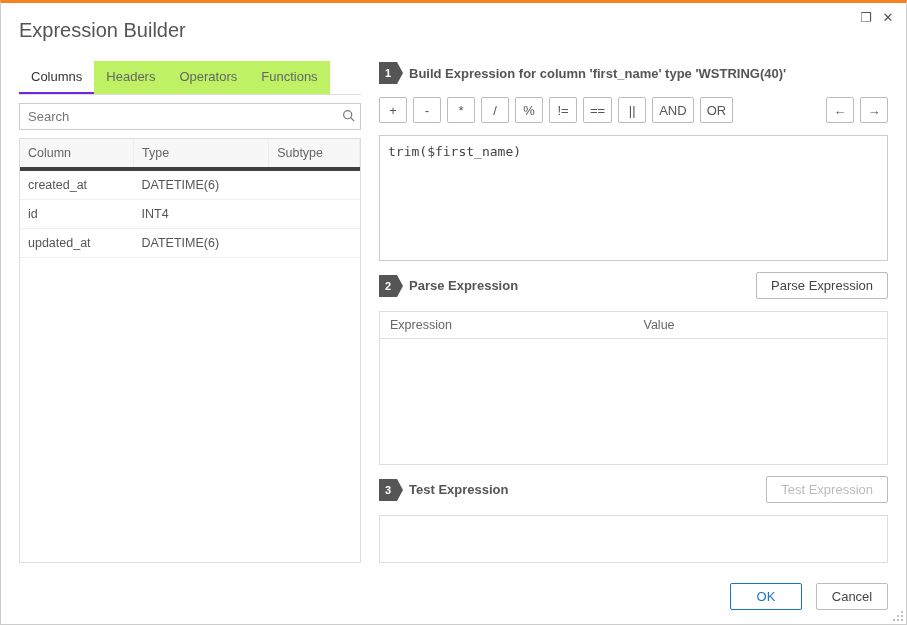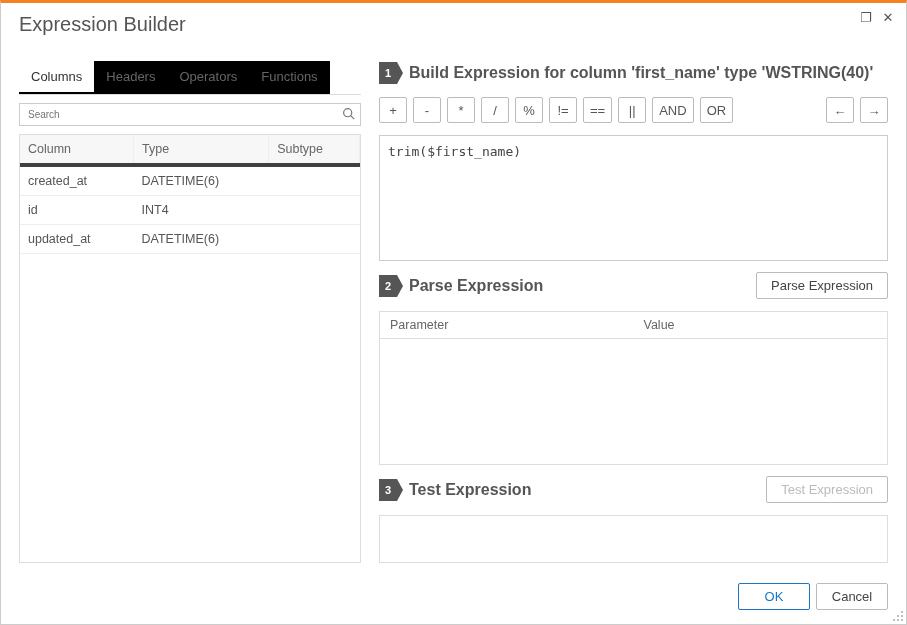--- a/index.html
+++ b/index.html
@@ -17,20 +17,21 @@
   border: 1px solid #ccc;
   border-top: 3px solid #f58220;
   width: 907px;
   height: 625px;
   display: flex;
   flex-direction: column;
   position: relative;
 }
 .titlebar {
   display: flex;
+  align-items: center;
   padding: 10px 18px 4px 18px;
   height: 48px;
 }
 .titlebar h1 {
   font-size: 20px;
   font-weight: 400;
   color: #555;
 }
 .win-controls {
   position: absolute;
@@ -64,36 +65,36 @@
 .tabs {
   display: flex;
   border-bottom: 1px solid #ddd;
 }
 .tab {
   padding: 8px 12px;
   font-size: 13px;
   color: #666;
   cursor: pointer;
   border-bottom: 2px solid transparent;
-  background: #000000;
+  background: #bef264;
 }
 .tab.active {
   color: #333;
-  border-bottom: 2px solid #000000;
+  border-bottom: 2px solid #6d28d9;
   background: #fff;
 }
 .search-wrap {
   margin-top: 8px;
   position: relative;
 }
 .search-wrap input {
   width: 100%;
   padding: 5px 26px 5px 8px;
   border: 1px solid #ccc;
-  font-size: 10px;
+  font-size: 13px;
   color: #888;
 }
 .search-wrap .icon {
   position: absolute;
   right: 6px;
   top: 50%;
   transform: translateY(-50%);
   color: #888;
   font-size: 13px;
   pointer-events: none;
@@ -153,21 +154,21 @@
   position: absolute;
   right: -6px;
   top: 0;
   border-top: 11px solid transparent;
   border-bottom: 11px solid transparent;
   border-left: 6px solid #555;
 }
 .section-title {
   font-weight: 600;
   color: #555;
-  font-size: 16px;
+  font-size: 13px;
   margin-left: 4px;
 }
 .op-row {
   display: flex;
   gap: 6px;
   align-items: center;
 }
 .op-btn {
   border: 1px solid #bbb;
   background: #fff;
@@ -229,21 +230,21 @@
 .test-box {
   border: 1px solid #ddd;
   height: 50px;
   background: #fff;
 }
 .footer {
   border-top: 0;
   padding: 10px 18px 14px 18px;
   display: flex;
   justify-content: flex-end;
-  gap: 6px;
+  gap: 14px;
 }
 .footer .btn { min-width: 72px; text-align: center;}
 .resize-grip {
   position: absolute;
   bottom: 2px;
   right: 2px;
   width: 12px;
   height: 12px;
   color: #aaa;
   pointer-events: none;
@@ -341,21 +342,21 @@
         <span class="step-badge">2</span>
         <span class="section-title">Parse Expression</span>
         <span class="spacer"></span>
         <button class="btn">Parse Expression</button>
       </div>
 
       <div class="param-table-wrap">
         <table class="param-table">
           <thead>
             <tr>
-              <th>Parameter</th>
+              <th>Expression</th>
               <th>Value</th>
             </tr>
           </thead>
           <tbody></tbody>
         </table>
       </div>
 
       <div class="section-header">
         <span class="step-badge">3</span>
         <span class="section-title">Test Expression</span>

